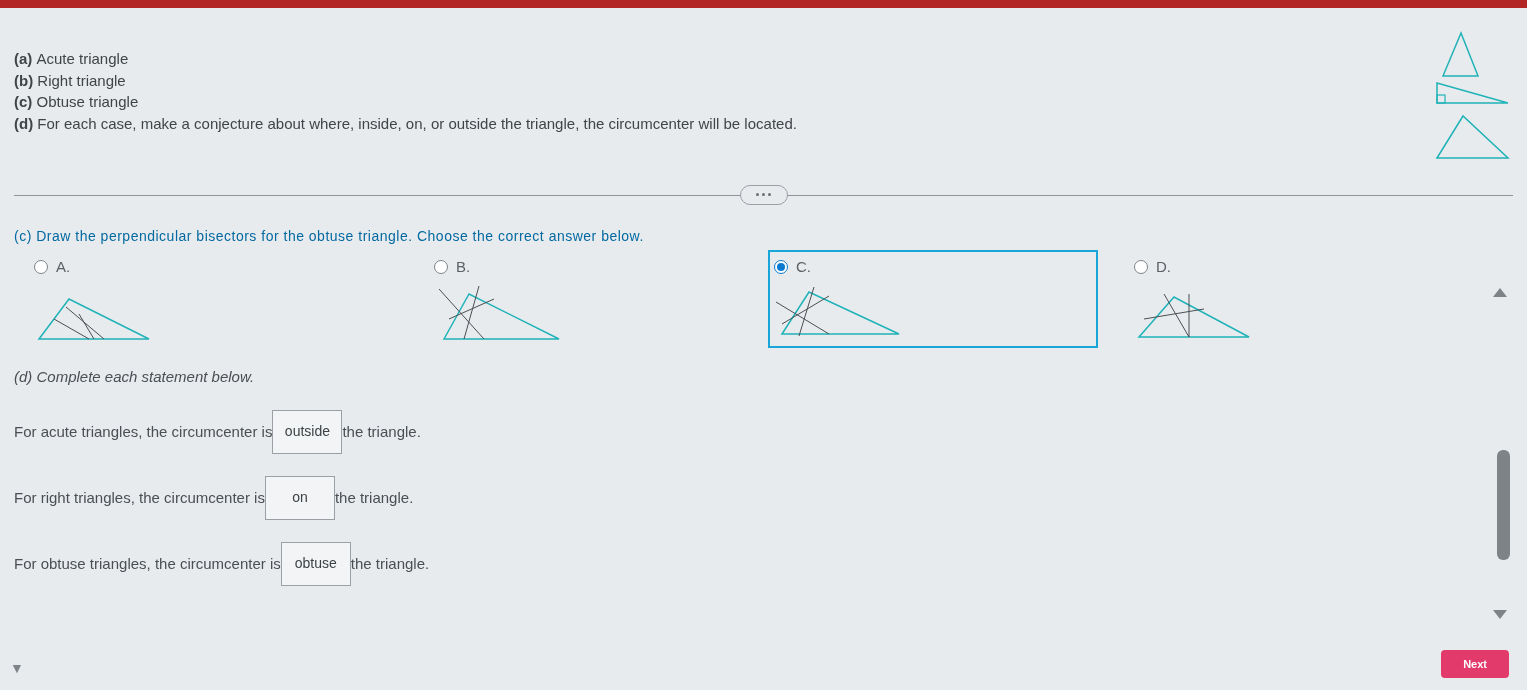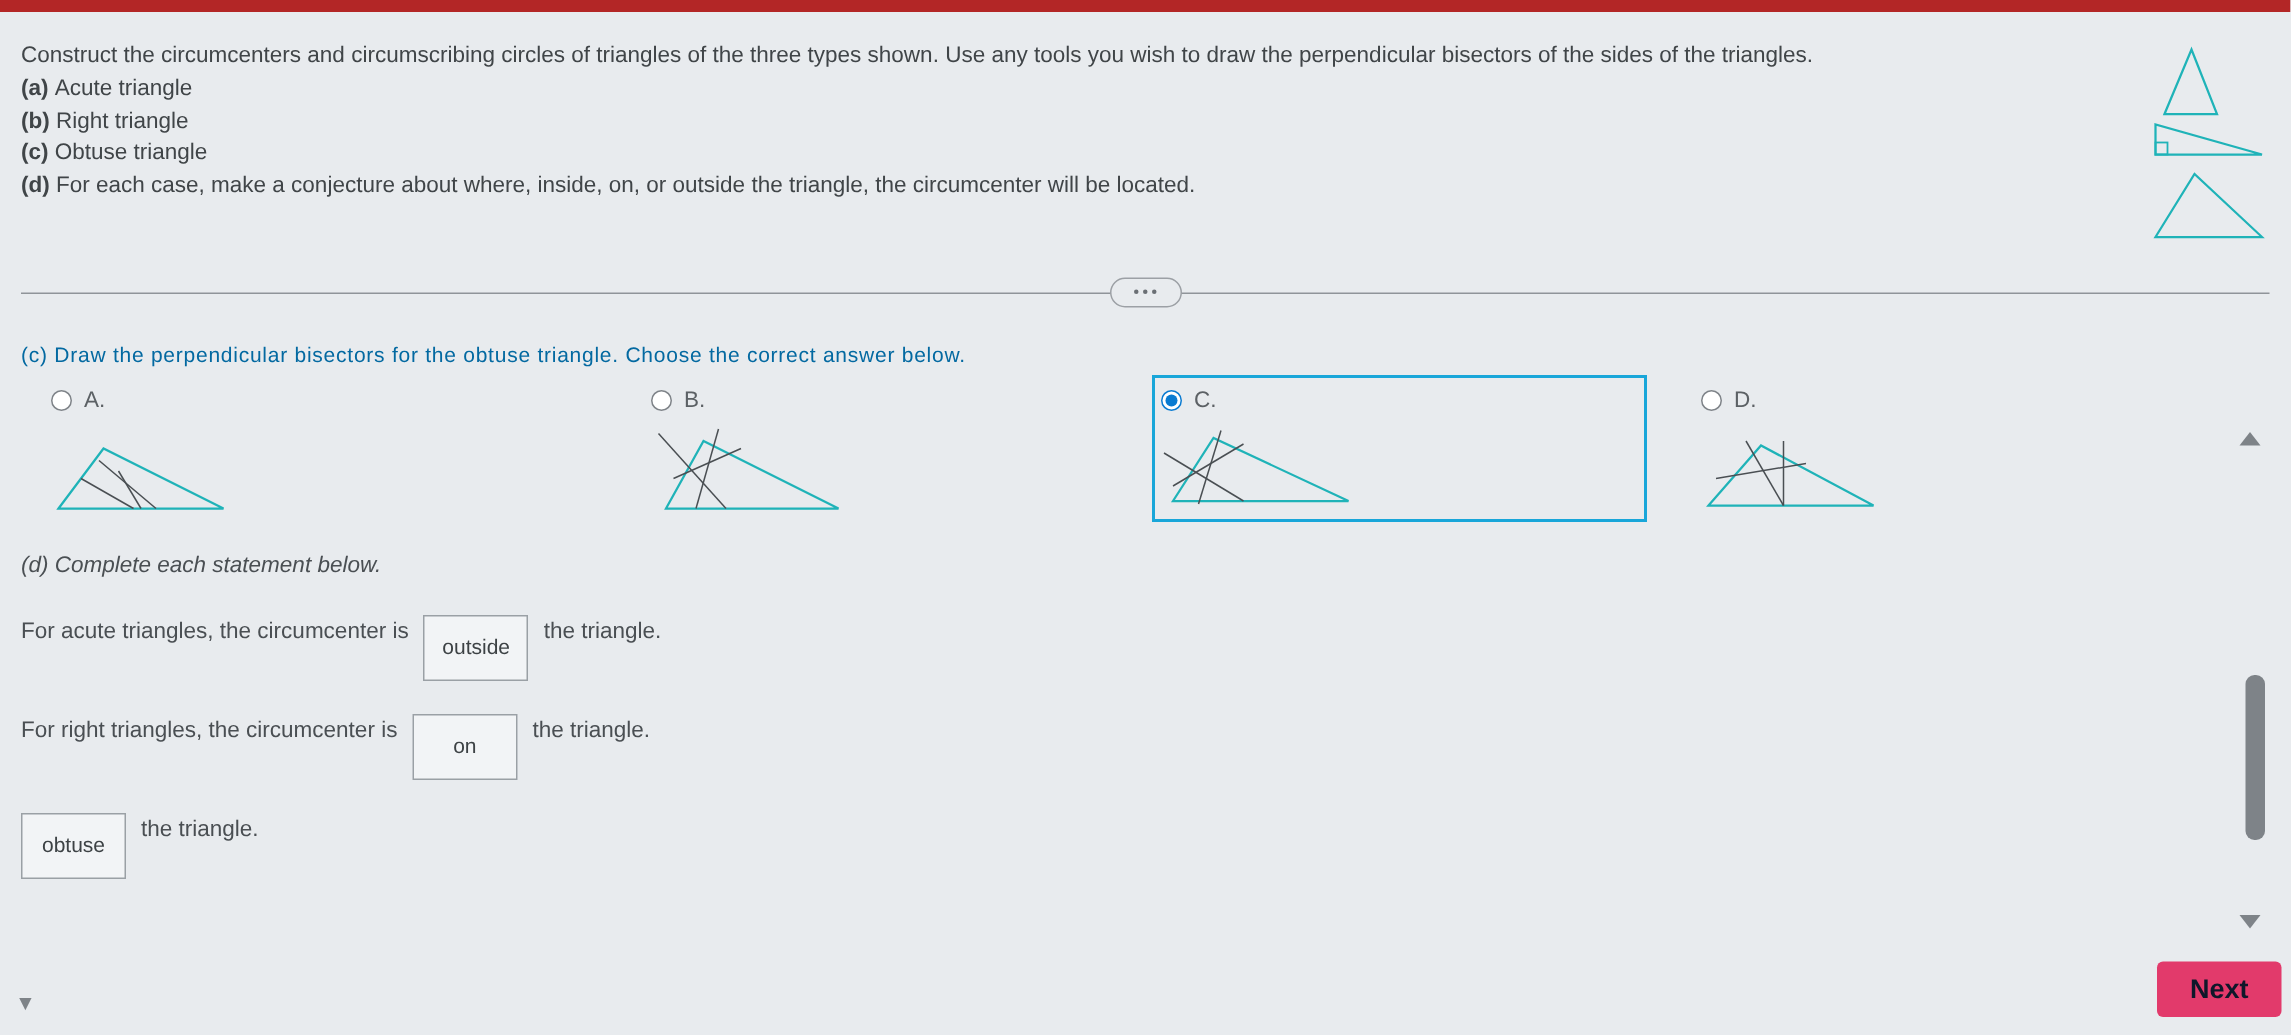--- a/index.html
+++ b/index.html
@@ -102,36 +102,36 @@
       position: absolute;
       border: 2px solid #18a6d9;
       top: -6px;
       left: -6px;
       width: 330px;
       height: 98px;
       pointer-events: none;
     }
     .section-d { margin-top: 14px; color: #4a4f53; font-size: 15px; }
     .section-d .d-intro { margin-bottom: 22px; font-style: italic; }
-    .stmt-line { margin-bottom: 22px; display: flex; gap: 10px; }
+    .stmt-line { margin-bottom: 22px; display: flex; align-items: center; }
     .drop-box {
       display: inline-flex; align-items: center; justify-content: center;
       border: 1px solid #9aa0a5; background: #f2f4f6;
       min-width: 70px; height: 44px; padding: 0 10px;
       color: #3d4245; font-size: 14px; cursor: pointer;
     }
     .next-btn {
       position: absolute;
-      right: 6px; bottom: 12px;
+      right: 18px; bottom: 12px;
       background: #e23a6b;
-      color: #0f172a;
+      color: #ffffff;
       border: none;
       border-radius: 4px;
       padding: 8px 22px;
-      font-size: 18px;
+      font-size: 11px;
       font-weight: bold;
       cursor: pointer;
     }
     .scroll-arrow {
       position: absolute;
       right: 20px;
       width: 0; height: 0;
       border-left: 7px solid transparent;
       border-right: 7px solid transparent;
     }
@@ -157,21 +157,21 @@
     }
   </style>
 </head>
 <body>
 
 <div class="top-bar"></div>
 
 <div class="content-area">
 
   <div class="question-text">
-    <span>Construct the circumcenters and circumscribing circles of triangles of the three types shown. Use any tools you wish to draw the perpendicular bisectors of the sides of the triangles.</span><br>
+    <br>
     <b>(a) </b><span>Acute triangle</span><br>
     <b>(b) </b><span>Right triangle</span><br>
     <b>(c) </b><span>Obtuse triangle</span><br>
     <b>(d) </b><span>For each case, make a conjecture about where, inside, on, or outside the triangle, the circumcenter will be located.</span>
   </div>
 
   <div class="thumbnail-panel">
     <svg width="80" height="135" viewBox="0 0 80 135">
       <polygon points="10,48 28,5 45,48" fill="none" stroke="#1fb3b8" stroke-width="1.5"></polygon>
       <polygon points="4,75 4,55 75,75" fill="none" stroke="#1fb3b8" stroke-width="1.5"></polygon>
@@ -265,20 +265,21 @@
       <span>the triangle.</span>
     </div>
 
     <div class="stmt-line">
       <span>For right triangles, the circumcenter is</span>
       <span class="drop-box">on</span>
       <span>the triangle.</span>
     </div>
 
     <div class="stmt-line">
+      <span>For obtuse triangles, the circumcenter is</span>
       <span class="drop-box">obtuse</span>
       <span>the triangle.</span>
     </div>
   </div>
 
 </div>
 
 <div class="scroll-arrow scroll-up"></div>
 <div class="scroll-thumb"></div>
 <div class="scroll-arrow scroll-down"></div>

